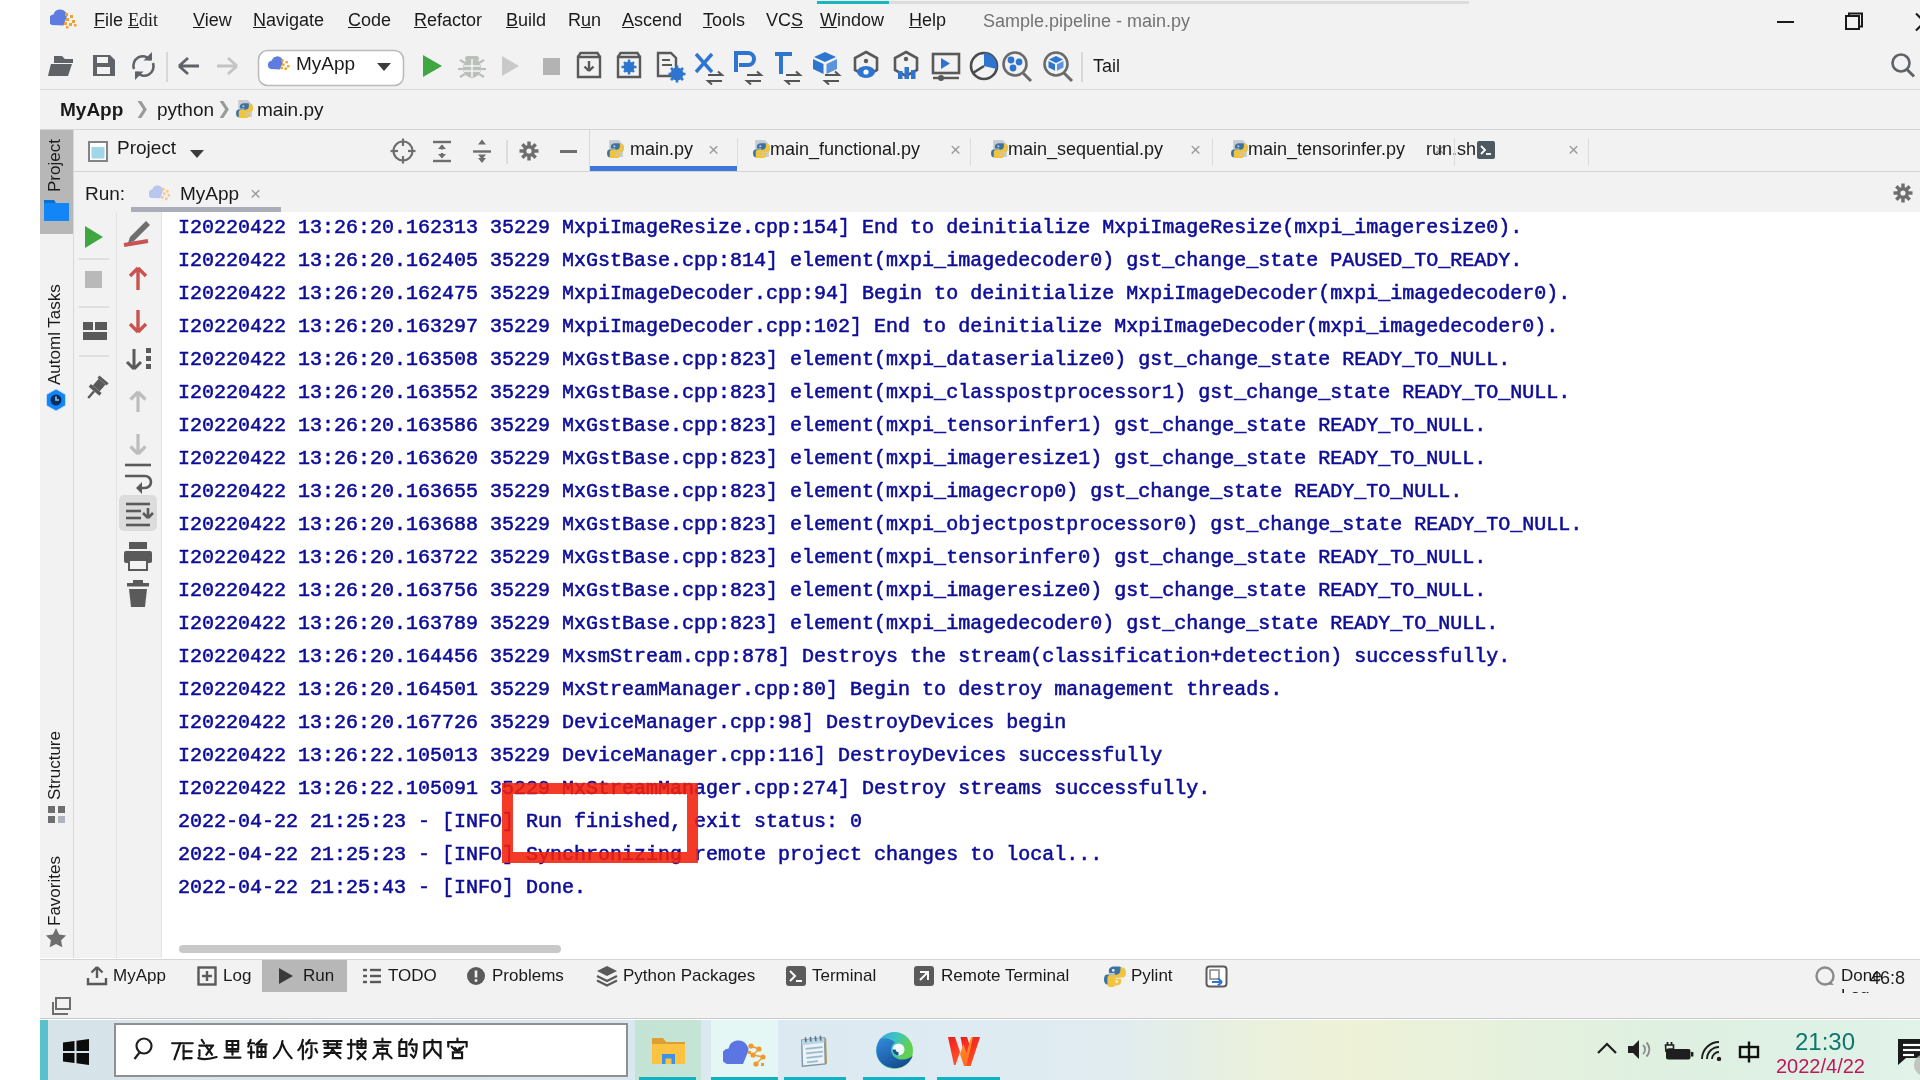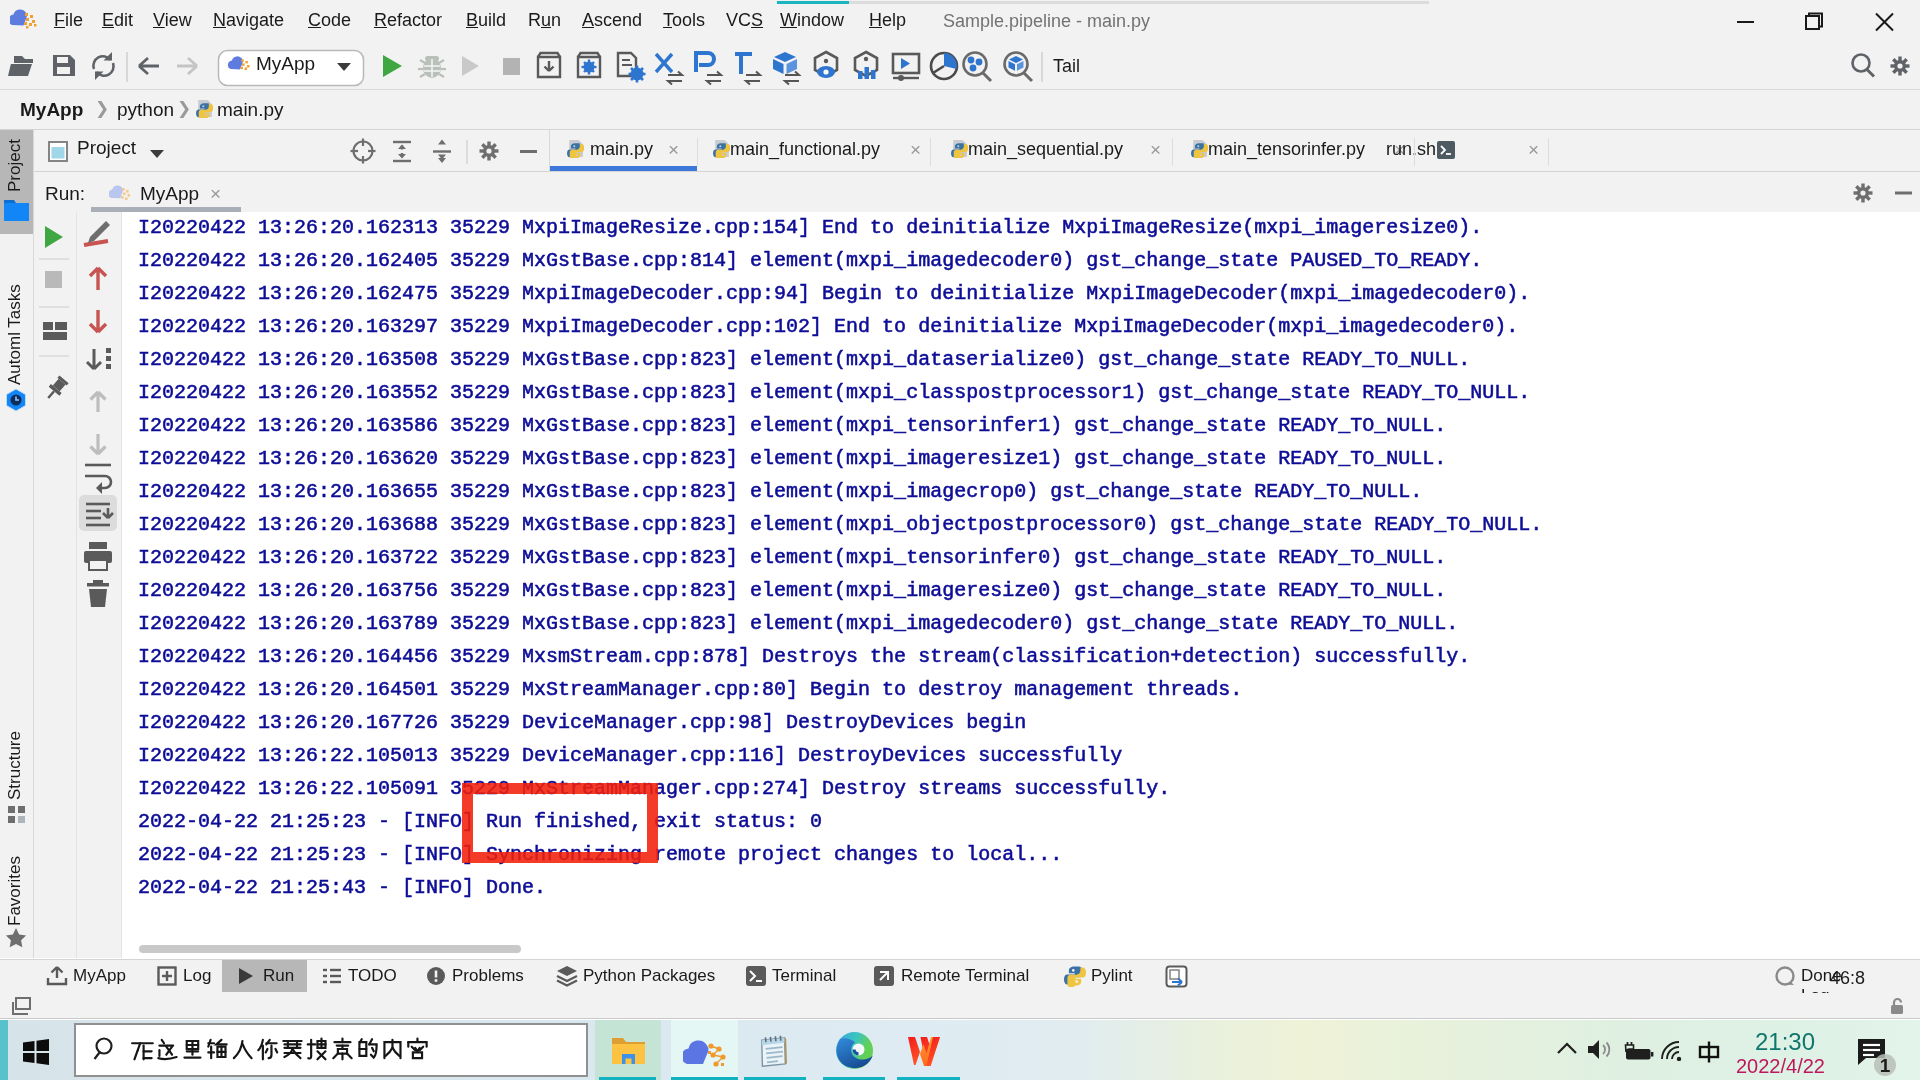--- a/index.html
+++ b/index.html
@@ -1,18 +1,18 @@
 <!DOCTYPE html>
 <html><head>
 <meta charset="utf-8">
 <style>
   html,body{margin:0;padding:0;}
   body{width:1920px;height:1080px;overflow:hidden;font-family:"Liberation Sans",sans-serif;}
   .abs{position:absolute;}
-  #stage{position:relative;width:1732px;height:1080px;background:#fff;}
+  #stage{position:relative;width:1732px;height:1080px;background:#fff;margin-left:40px;}
   .ui{font-family:"Liberation Sans",sans-serif;color:#1a1a1a;}
   .mono{font-family:"Liberation Mono",monospace;}
   .bar{background:#f2f2f2;}
   svg{display:block;}
 </style>
 </head>
 <body>
 <div id="stage">
 
   <div class="abs bar" style="left:0;top:0;width:1920px;height:44px;"></div>
@@ -31,21 +31,21 @@
         <rect x="14" y="13" width="3" height="3"></rect>
           <rect x="19" y="14" width="3" height="3"></rect>
         <rect x="24" y="15" width="2.5" height="2.5"></rect>
           <rect x="16" y="17" width="2.5" height="2.5"></rect>
       </g>
     </svg>
   </div>
 
   <div id="menus" class="ui" style="position:absolute;top:10px;left:0;font-size:18px;">
     <span class="abs" style="left:54px;"><u>F</u>ile</span>
-    <span class="abs" style="left:102px;"><u>E</u>dit</span>
+    <span class="abs" style="left:88px;font-family:Liberation Serif, serif;"><u>E</u>dit</span>
     <span class="abs" style="left:153px;"><u>V</u>iew</span>
     <span class="abs" style="left:213px;"><u>N</u>avigate</span>
     <span class="abs" style="left:308px;"><u>C</u>ode</span>
     <span class="abs" style="left:374px;"><u>R</u>efactor</span>
     <span class="abs" style="left:466px;"><u>B</u>uild</span>
     <span class="abs" style="left:528px;">R<u>u</u>n</span>
     <span class="abs" style="left:582px;"><u>A</u>scend</span>
     <span class="abs" style="left:663px;"><u>T</u>ools</span>
     <span class="abs" style="left:726px;">VC<u>S</u></span>
     <span class="abs" style="left:780px;"><u>W</u>indow</span>

